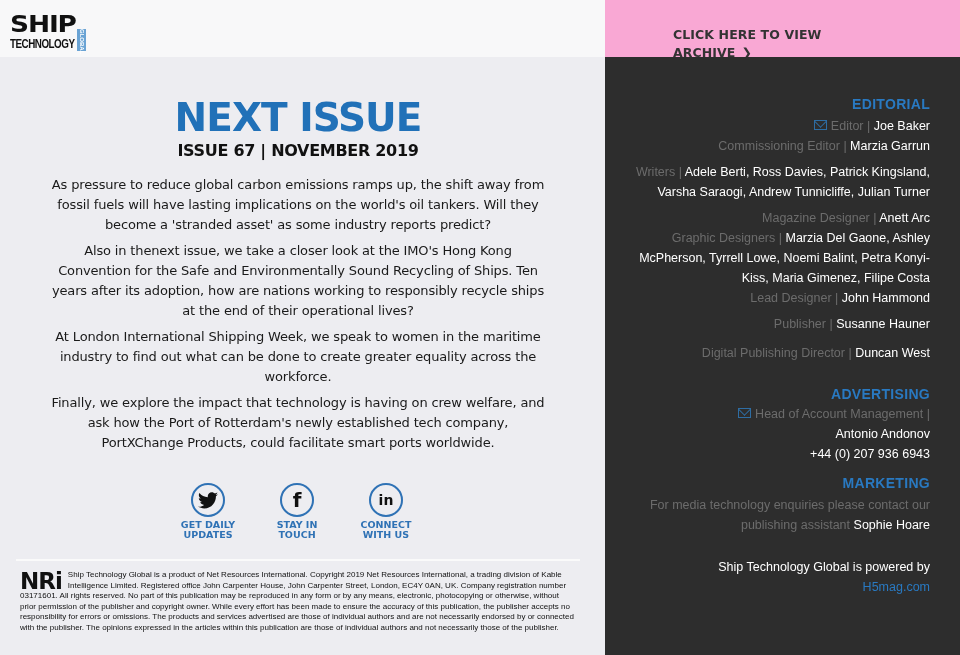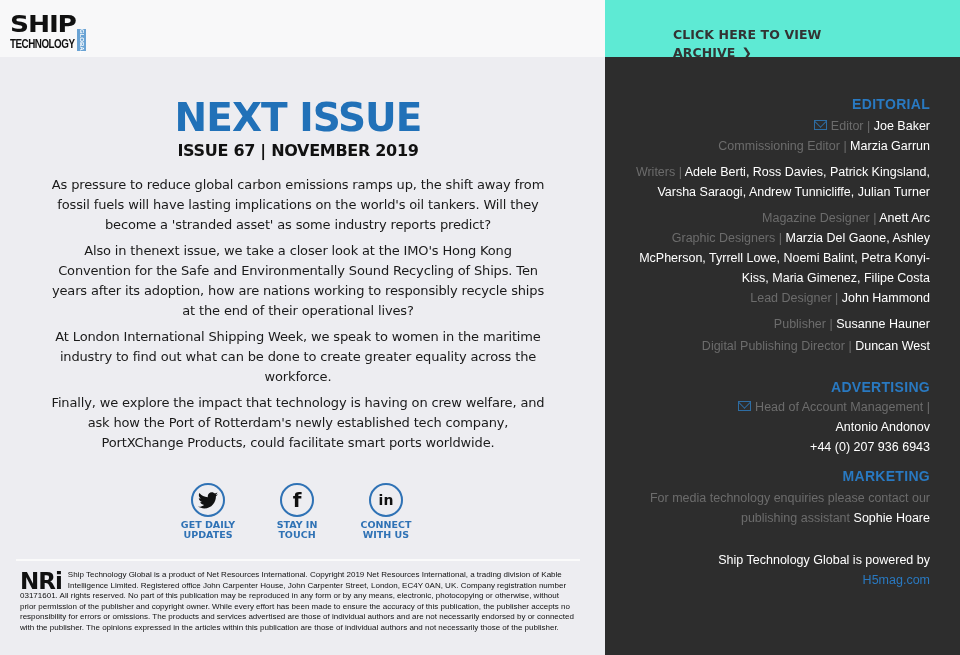--- a/index.html
+++ b/index.html
@@ -5,21 +5,21 @@
   * { margin:0; padding:0; box-sizing:border-box; }
   html, body { width:960px; height:655px; overflow:hidden; }
   body { position:relative; background:#ededf1; font-family:"Liberation Sans", sans-serif; }
 
   .topbar { position:absolute; left:0; top:0; width:605px; height:57px; background:#f8f8f9;padding-left:8px; }
   .logo { position:absolute; left:10px; top:13px; width:80px; height:40px; }
   .logo .ship { position:absolute; left:0; top:-2px; font-family:"DejaVu Sans", sans-serif; font-weight:900; font-size:23px; letter-spacing:-1px; color:#111; transform:scaleX(1.15); transform-origin:left; }
   .logo .tech { position:absolute; left:0; top:24px; font-family:"Liberation Sans", sans-serif; font-weight:700; font-size:12px; letter-spacing:-0.6px; color:#111; transform:scaleX(0.82); transform-origin:left; }
   .logo .global { position:absolute; left:67px; top:16px; width:9px; height:22px; background:#6aa3d4; color:#fff; font-size:6px; writing-mode:vertical-rl; text-align:center; font-weight:700; line-height:9px; }
 
-  .archive-bar { position:absolute; left:605px; top:0; width:355px; height:65px; background:#5eead4; }
+  .archive-bar { position:absolute; left:605px; top:0; width:355px; height:65px; background:#f9a8d4; }
   .archive-link { position:absolute; left:68px; top:26px; width:180px; font-family:"DejaVu Sans", sans-serif; font-weight:700; font-size:12.5px; line-height:18px; color:#333; letter-spacing:0.1px; text-decoration:none; }
   .archive-link .chev { margin-left:6px; }
 
   .side { position:absolute; left:605px; top:57px; width:355px; height:598px; background:#2d2d2d; color:#fff; text-align:right; padding-right:30px; font-family:Liberation Sans, sans-serif; font-size:12.5px; }
   .side .sec-title { color:#2979c1; font-weight:700; font-size:14px; letter-spacing:0.3px; }
   .side .role { color:#6c6c6c; }
   .side .name { color:#fff; }
   .side .line { line-height:20px; }
   .side .mail-icon { display:inline-block; width:13px; height:10px; border:1.3px solid #2e6da3; position:relative; margin-right:4px; vertical-align:0px; }
   .side .mail-icon::after { content:""; position:absolute; left:1px; top:-4px; width:8px; height:8px; border-right:1.3px solid #2e6da3; border-bottom:1.3px solid #2e6da3; transform:rotate(45deg); }
@@ -107,21 +107,21 @@
   </div>
   <div class="line" style="padding-left:28px;">
     <span class="role">Graphic Designers</span><span class="role"> | </span><span class="name">Marzia Del Gaone, Ashley McPherson, Tyrrell Lowe, Noemi Balint, Petra Konyi-Kiss, Maria Gimenez, Filipe Costa</span>
   </div>
   <div class="line">
     <span class="role">Lead Designer</span><span class="role"> | </span><span class="name">John Hammond</span>
   </div>
   <div class="line" style="margin-top:6px;">
     <span class="role">Publisher</span><span class="role"> | </span><span class="name">Susanne Hauner</span>
   </div>
-  <div class="line" style="margin-top:2px;text-align:right;">
+  <div class="line" style="margin-top:9px;text-align:right;">
     <span class="role">Digital Publishing Director</span><span class="role"> | </span><span class="name">Duncan West</span>
   </div>
 
   <div class="sec-title" style="margin-top:22px; line-height:18px;">ADVERTISING</div>
   <div class="line" style="margin-top:1px;">
     <span class="mail-icon"></span><span class="role">Head of Account Management |</span>
   </div>
   <div class="line">Antonio Andonov</div>
   <div class="line">+44 (0) 207 936 6943</div>
 

